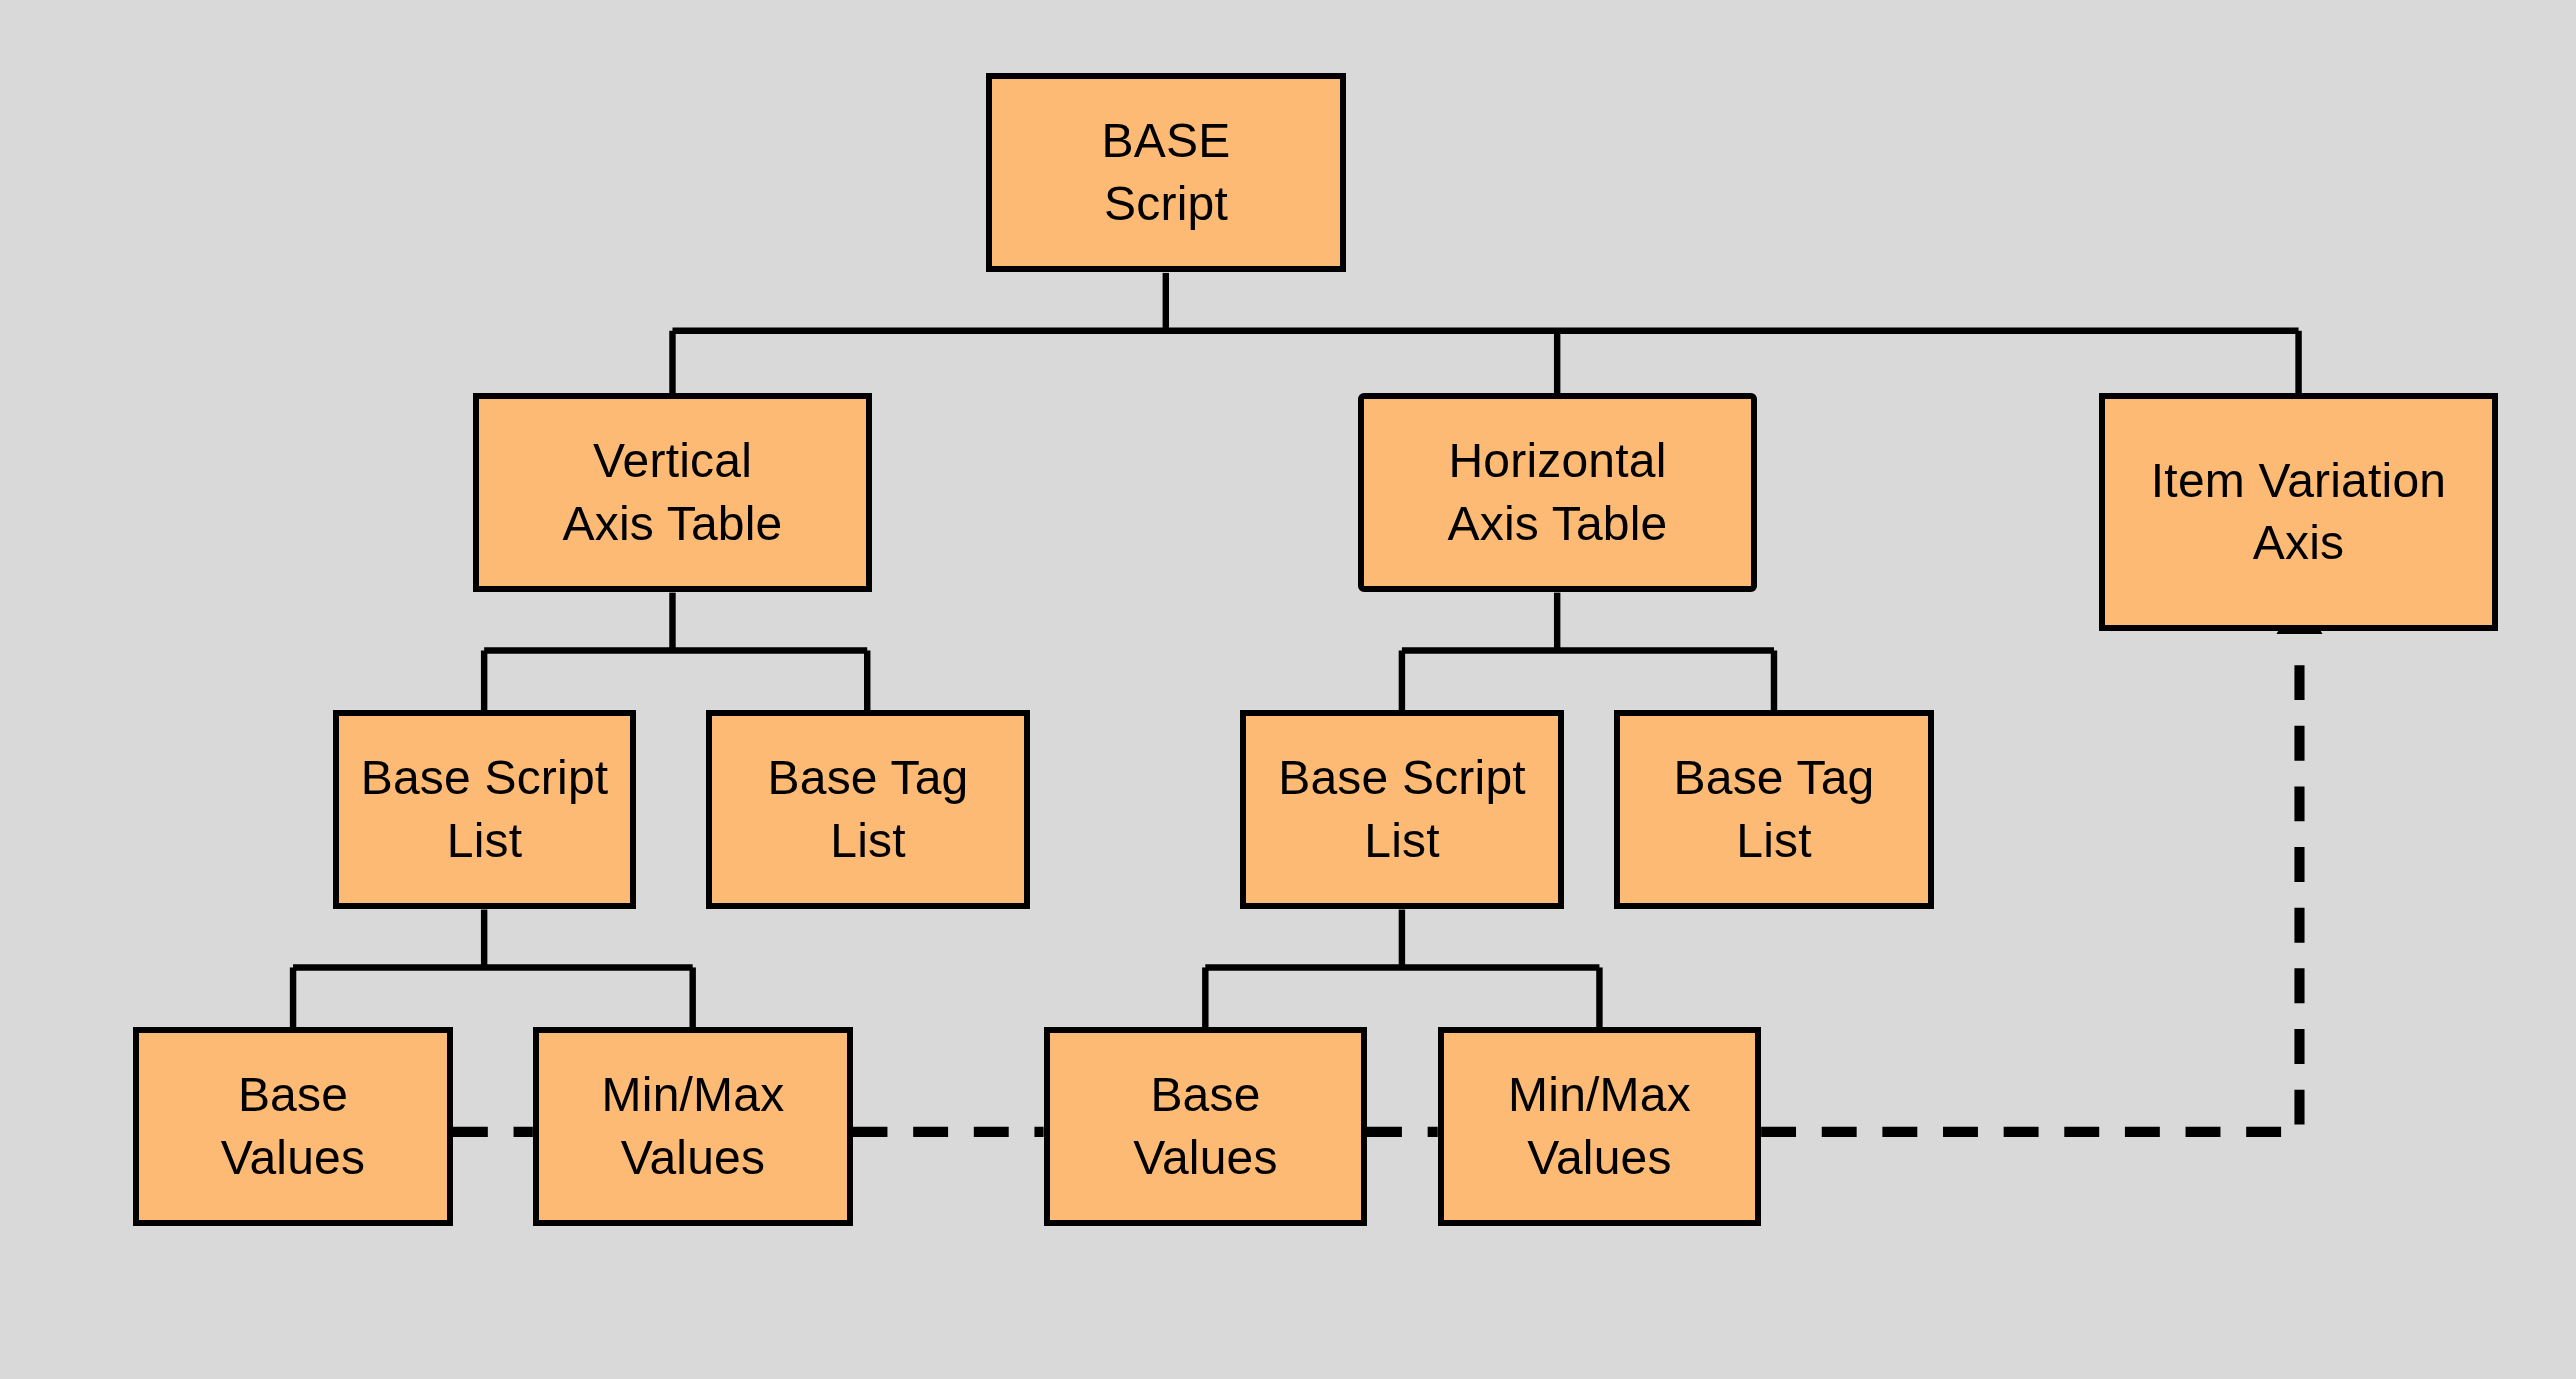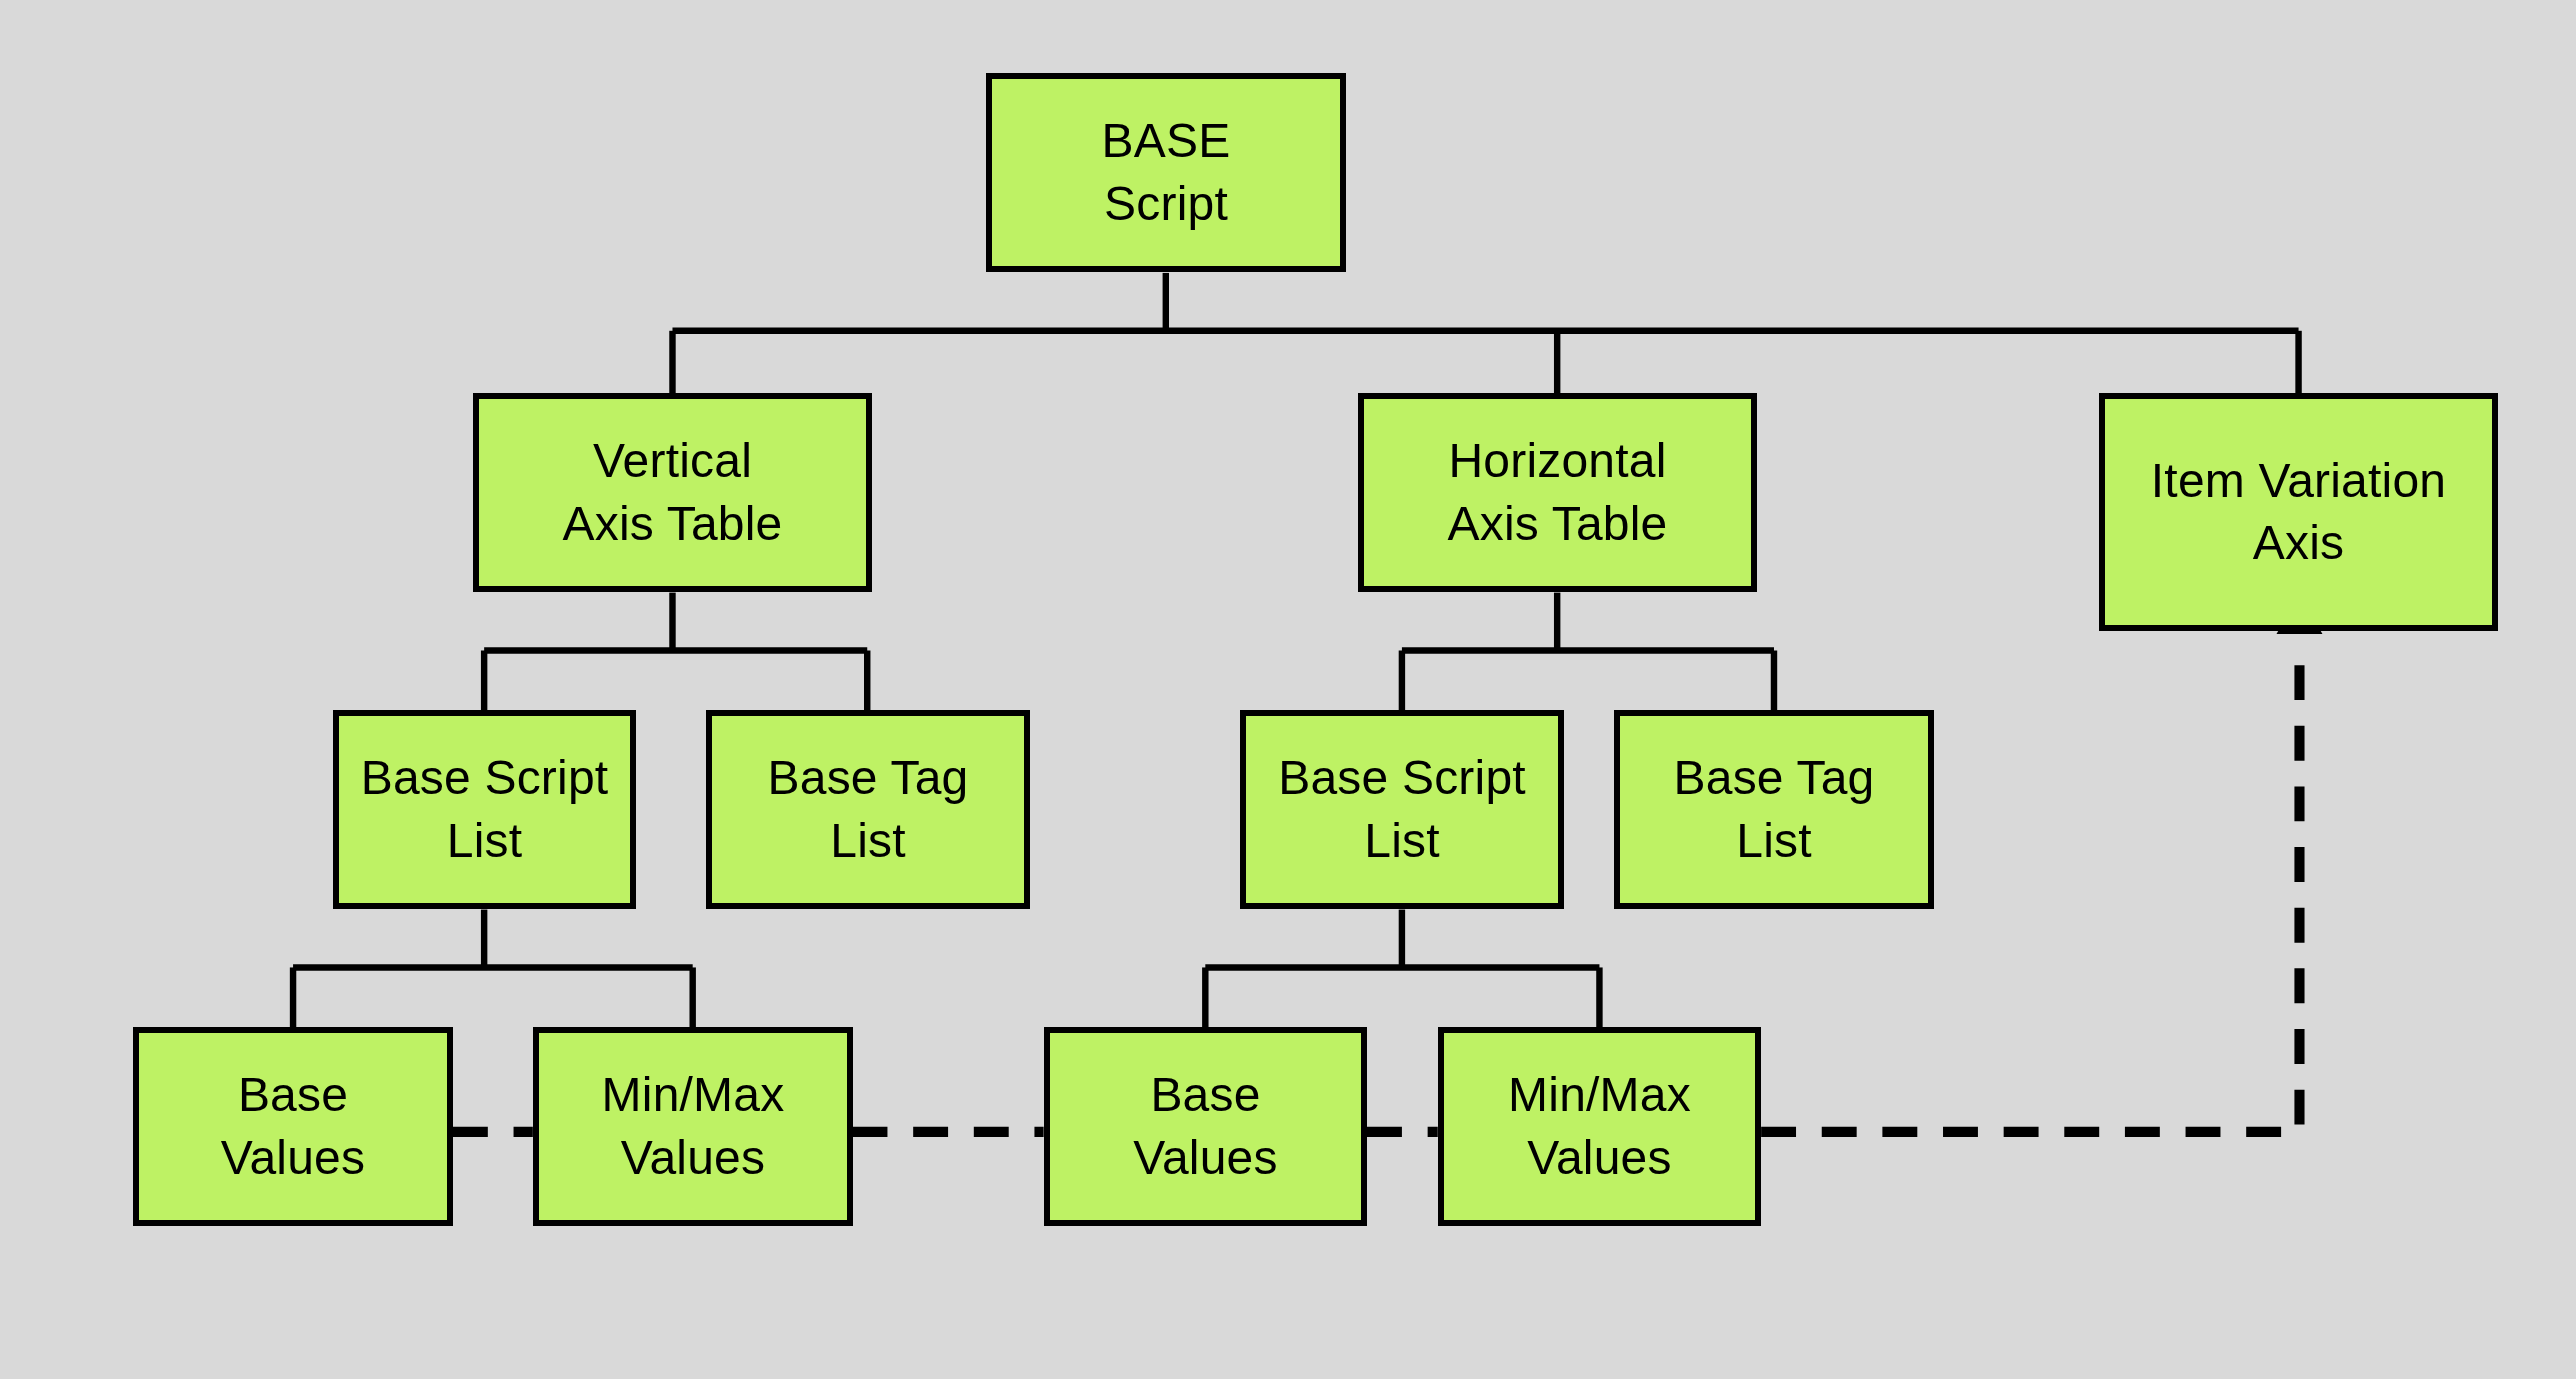--- a/index.html
+++ b/index.html
@@ -22,21 +22,21 @@
     position: absolute;
     left: 0;
     top: 0;
     width: 2576px;
     height: 1380px;
     pointer-events: none;
   }
   .node-box {
     position: absolute;
     box-sizing: border-box;
-    background: #bef264;
+    background: #fdba74;
     border: 6.4px solid #000000;
     display: flex;
     flex-direction: column;
     align-items: center;
     justify-content: center;
     text-align: center;
     color: #000000;
     font-size: 48px;
     line-height: 1.30;
     letter-spacing: 0.2px;
@@ -103,21 +103,21 @@
   <div class="node-box" style="left:986px; top:73px; width:360px; height:199px;">
     <span class="node-line">BASE</span>
     <span class="node-line">Script</span>
   </div>
 
   <div class="node-box" style="left:473px; top:393px; width:399px; height:199px;text-align:right;">
     <span class="node-line">Vertical</span>
     <span class="node-line">Axis Table</span>
   </div>
 
-  <div class="node-box" style="left:1358px; top:393px; width:399px; height:199px;">
+  <div class="node-box" style="left:1358px; top:393px; width:399px; height:199px;border-radius:6px;">
     <span class="node-line">Horizontal</span>
     <span class="node-line">Axis Table</span>
   </div>
 
   <div class="node-box" style="left:2099px; top:393px; width:399px; height:238px;">
     <span class="node-line">Item Variation</span>
     <span class="node-line">Axis</span>
   </div>
 
   <div class="node-box" style="left:333px; top:710px; width:303px; height:199px;">

